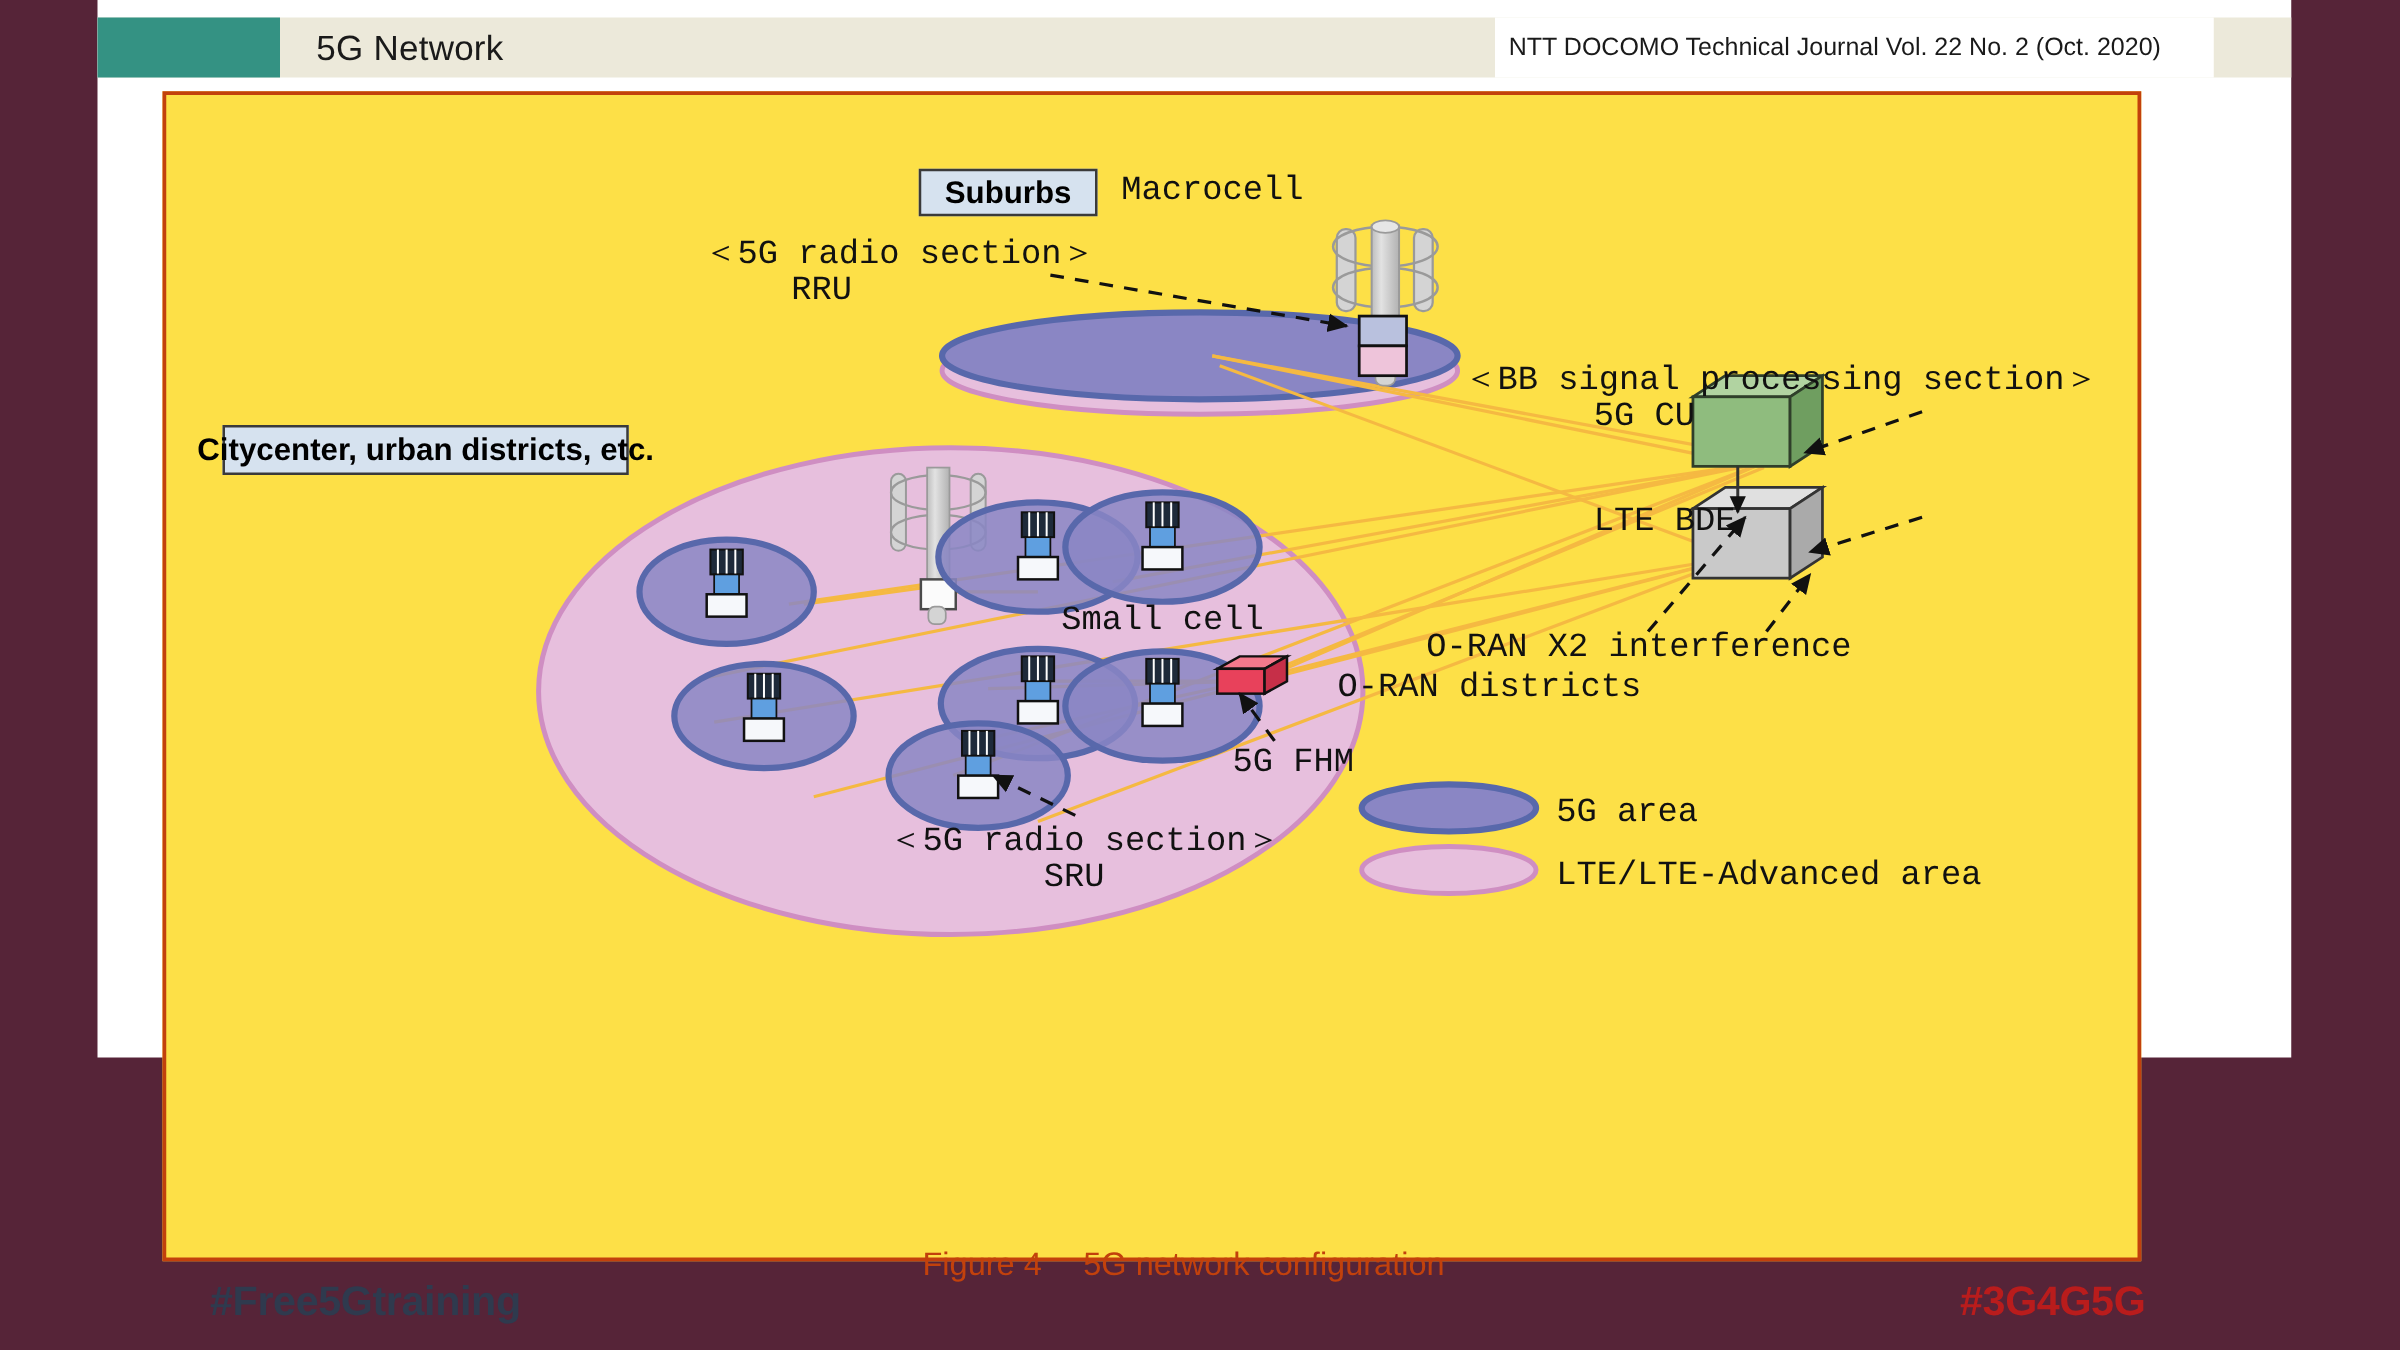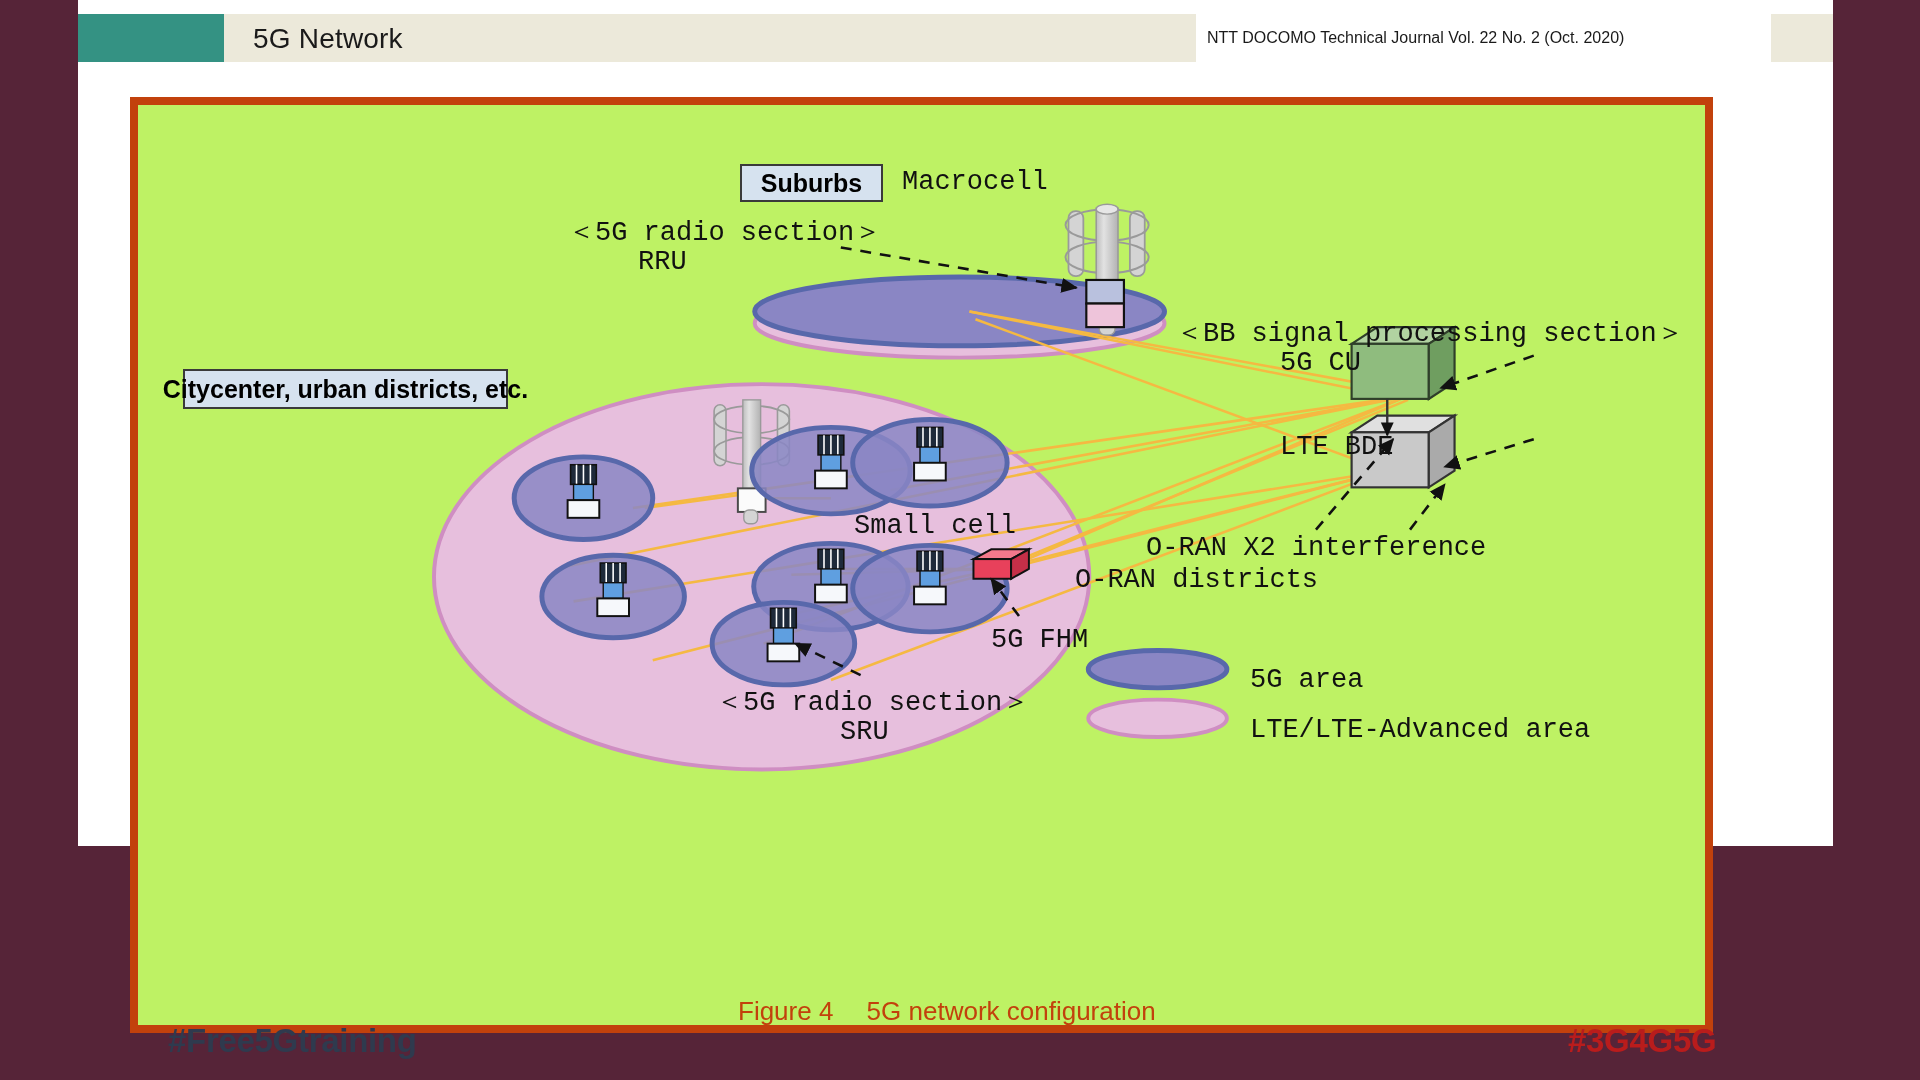--- a/index.html
+++ b/index.html
@@ -41,34 +41,33 @@
   #header-journal-patch {
     position: absolute;
     left: 1118px; top: 0;
     width: 575px; height: 48px;
     background: #ffffff;
     display: flex;
     align-items: center;
     justify-content: flex-start;
   }
   #header-journal {
-    font-size: 16px;
+    font-size: 20px;
     color: #1a1a1a;
     padding-left: 11px;
     white-space: nowrap;
   }
 
   
   #figure-frame {
     position: absolute;
     left: 52px; top: 73px;
     width: 1583px; height: 936px;
-    border: 8px solid #c2410c;
-    background: #bef264;
-    margin-top: 24px;
+    border: 3px solid #c2410c;
+    background: #fde047;
   }
   #figure-canvas {
     position: absolute;
     left: 0; top: 0;
     width: 100%; height: 100%;
   }
 
   
   .lbl {
     position: absolute;

